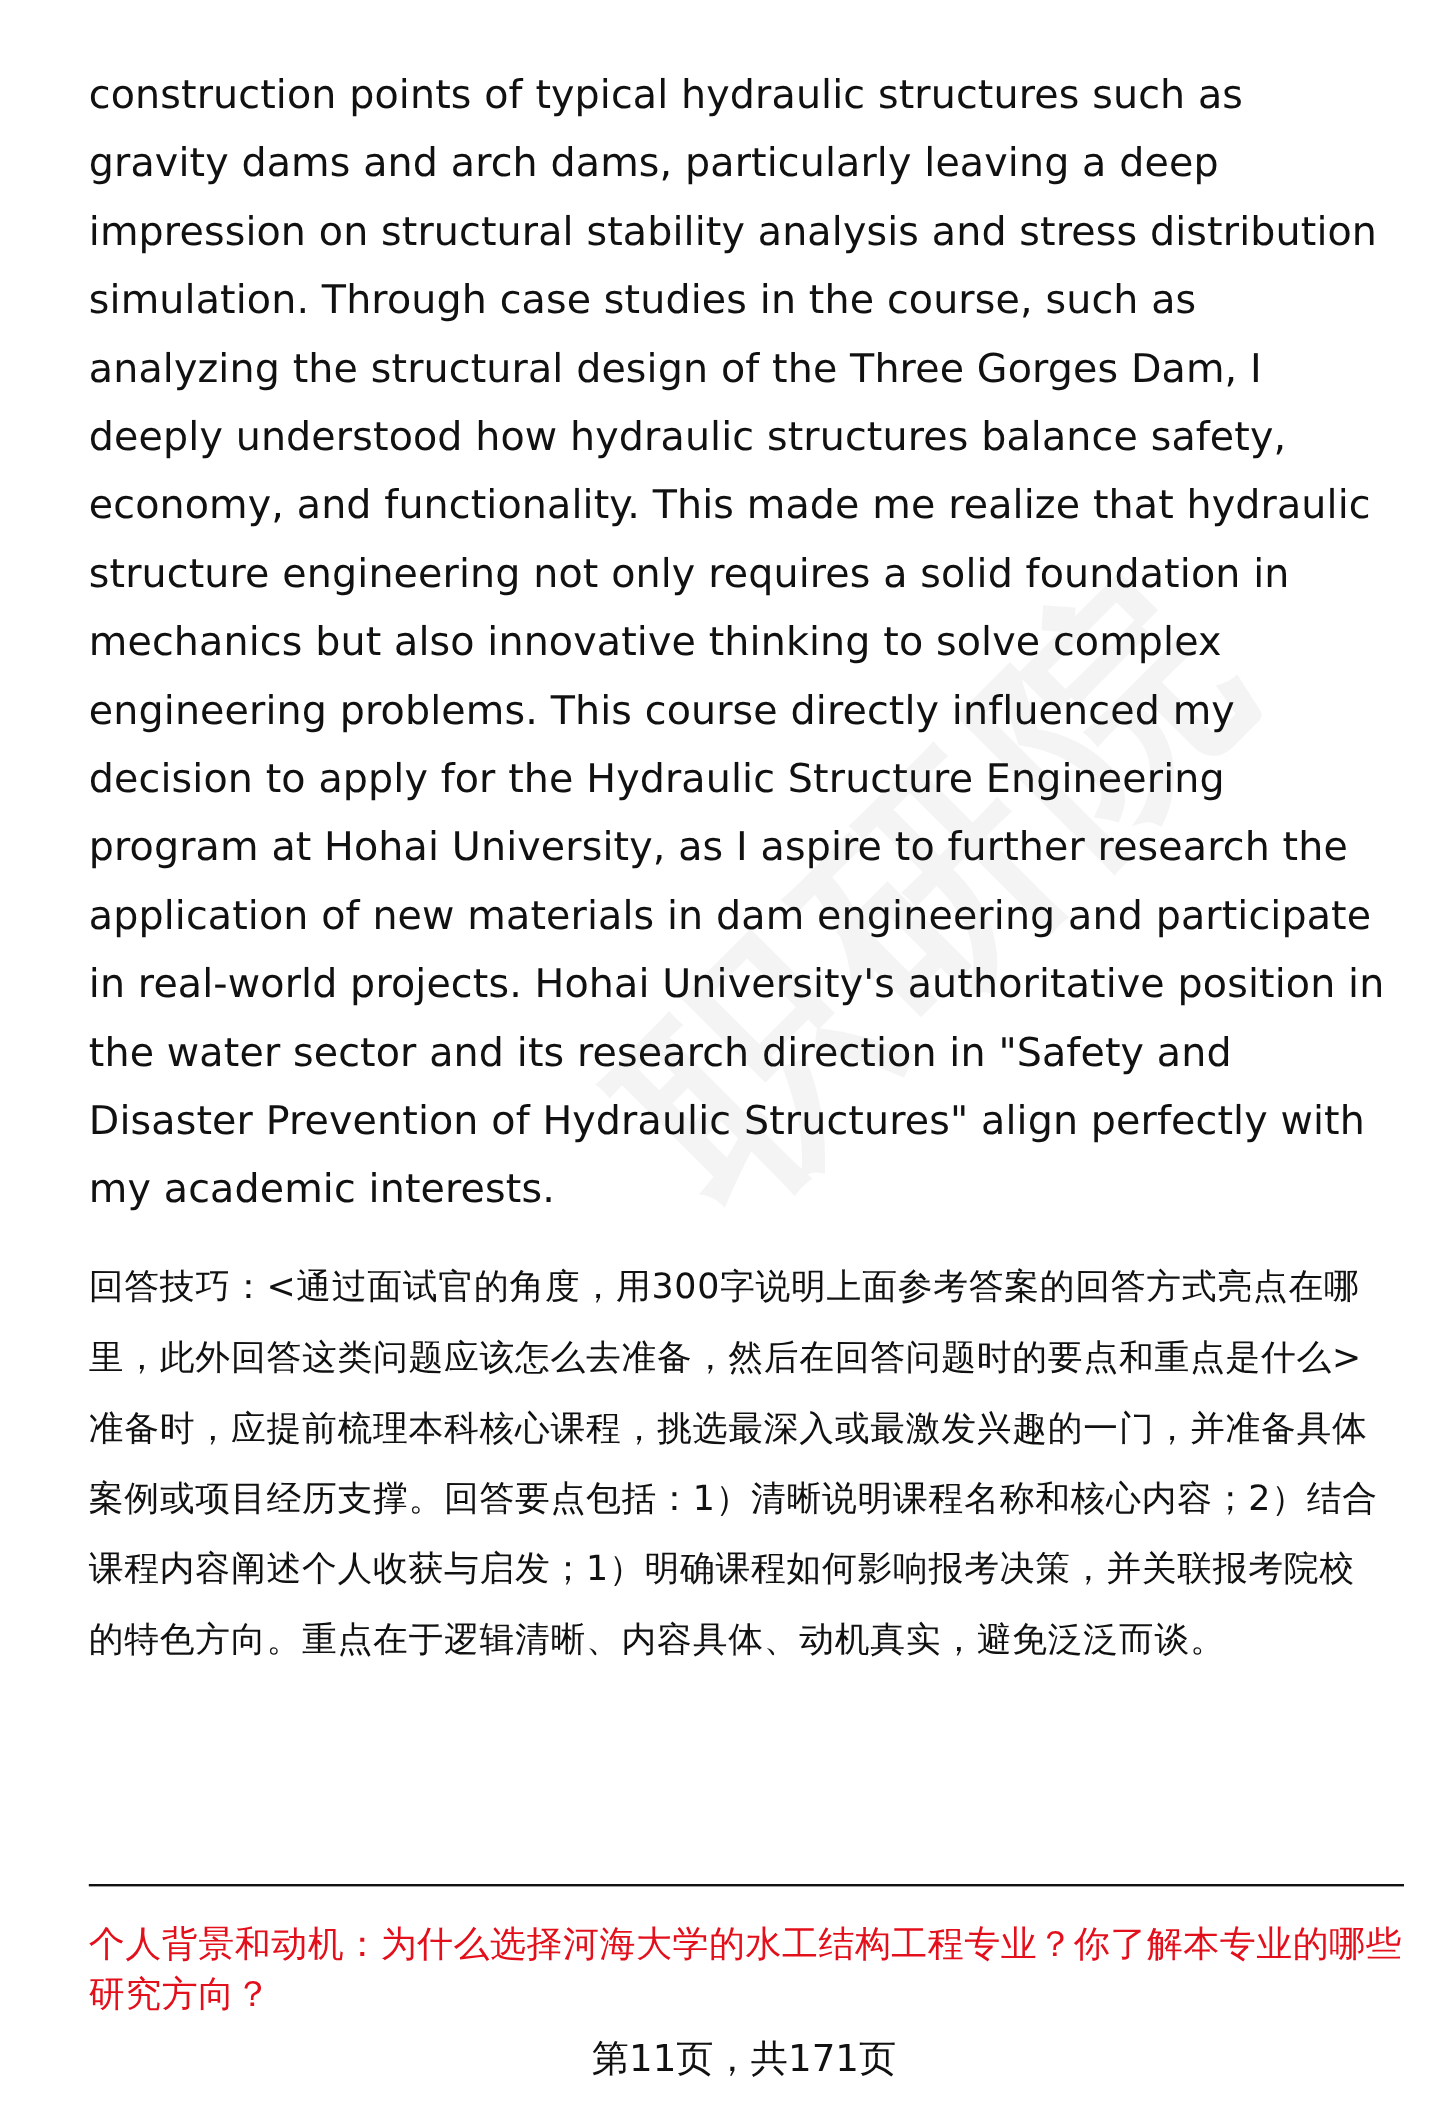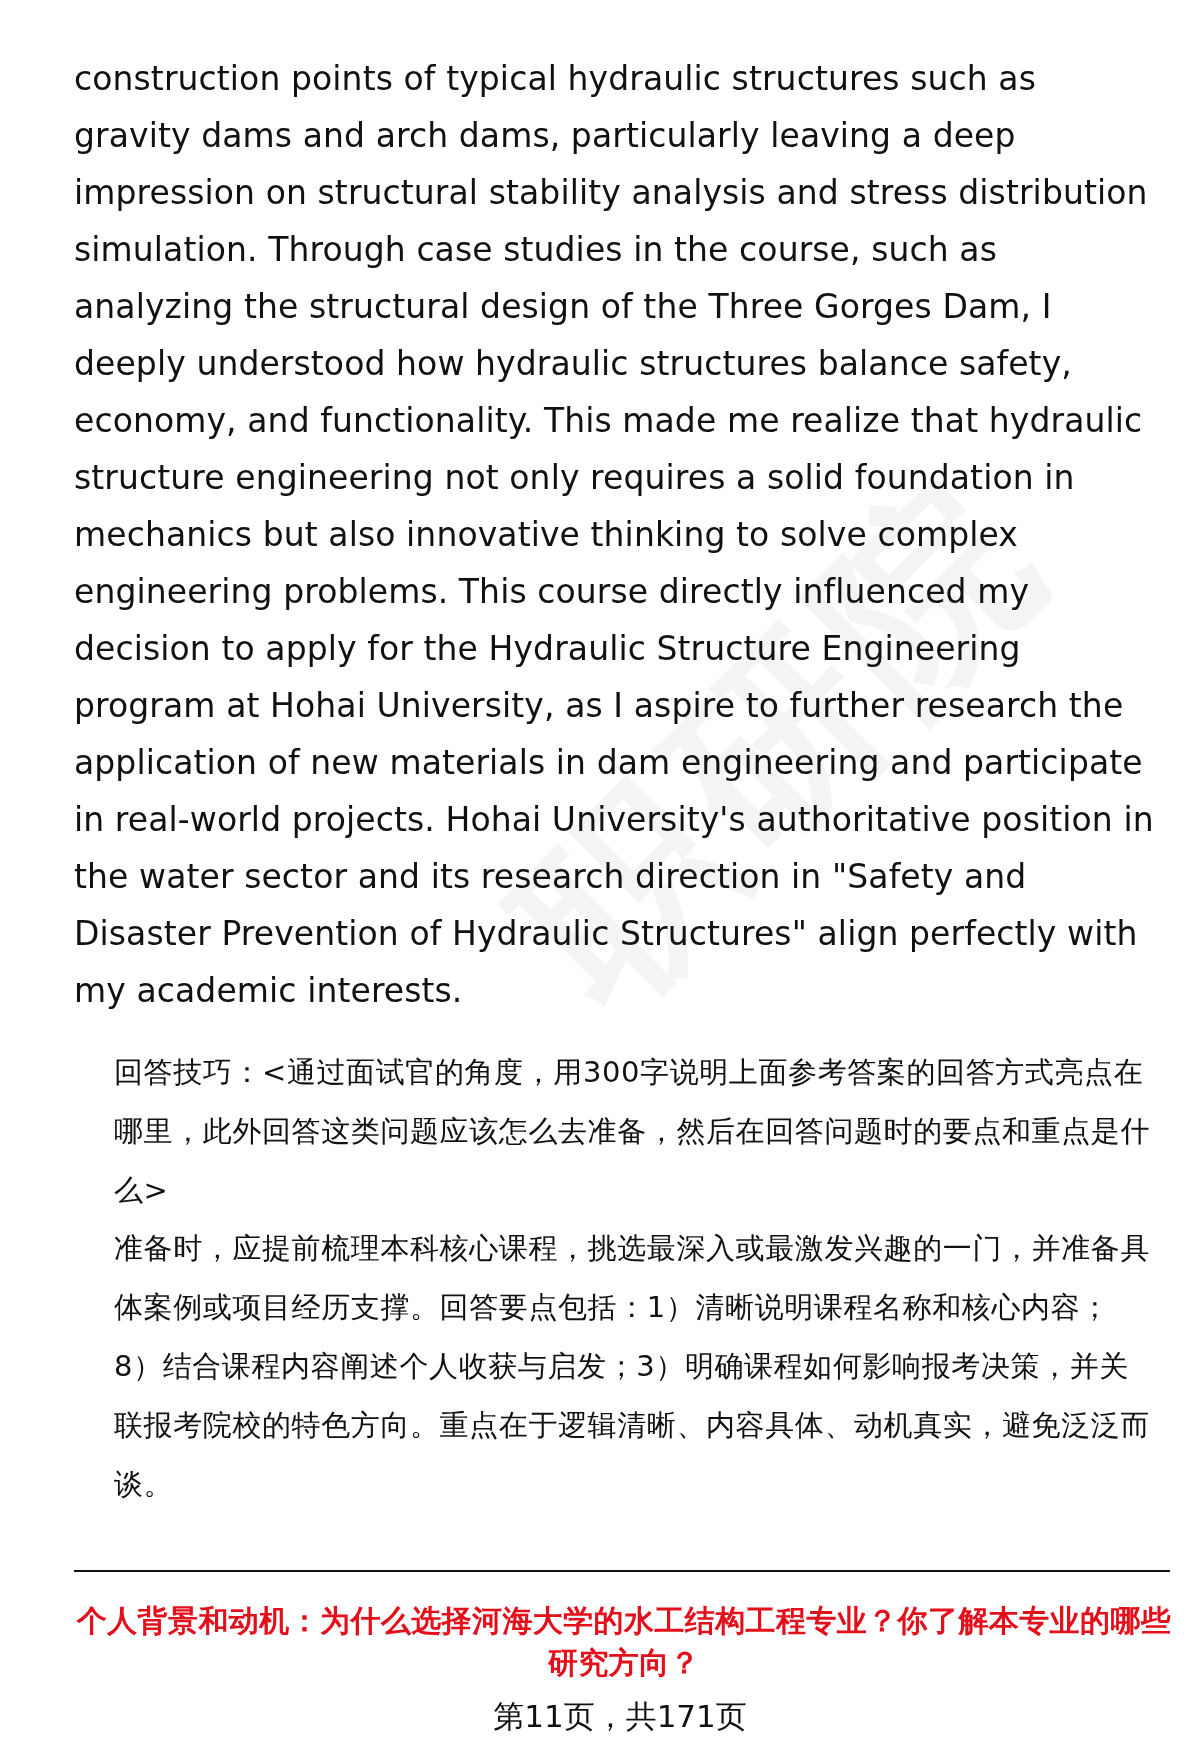--- a/index.html
+++ b/index.html
@@ -50,21 +50,20 @@
     }
     .en-para {
       margin: 0;
       font-size: 33px;
       line-height: 57px;
       letter-spacing: 0.1px;
       word-spacing: 0;
     }
     .zh-block {
       margin-top: 24px;
-      margin-left: 40px;
     }
     .zh-para {
       margin: 0;
       font-size: 29px;
       line-height: 58.8px;
       letter-spacing: 0.6px;
     }
     .divider {
       position: absolute;
       left: 74px;
@@ -74,26 +73,25 @@
       background: #111111;
       z-index: 1;
     }
     .question-heading {
       position: absolute;
       left: 74px;
       top: 1600px;
       width: 1100px;
       margin: 0;
       font-size: 30px;
-      font-weight: bold;
+      font-weight: normal;
       line-height: 42px;
       letter-spacing: 0.4px;
       color: #e3101c;
       z-index: 1;
-      text-align: center;
     }
     .page-footer {
       position: absolute;
       left: 0;
       top: 1694px;
       width: 1240px;
       text-align: center;
       font-size: 31px;
       line-height: 44px;
       color: #111111;
@@ -105,21 +103,21 @@
 
 <div class="page">
 
   <div class="watermark">职研院</div>
 
   <div class="content">
     <p class="en-para">construction points of typical hydraulic structures such as gravity dams and arch dams, particularly leaving a deep impression on structural stability analysis and stress distribution simulation. Through case studies in the course, such as analyzing the structural design of the Three Gorges Dam, I deeply understood how hydraulic structures balance safety, economy, and functionality. This made me realize that hydraulic structure engineering not only requires a solid foundation in mechanics but also innovative thinking to solve complex engineering problems. This course directly influenced my decision to apply for the Hydraulic Structure Engineering program at Hohai University, as I aspire to further research the application of new materials in dam engineering and participate in real-world projects. Hohai University's authoritative position in the water sector and its research direction in "Safety and Disaster Prevention of Hydraulic Structures" align perfectly with my academic interests.</p>
 
     <div class="zh-block">
       <p class="zh-para">回答技巧：&lt;通过面试官的角度，用300字说明上面参考答案的回答方式亮点在哪里，此外回答这类问题应该怎么去准备，然后在回答问题时的要点和重点是什么&gt;</p>
-      <p class="zh-para">准备时，应提前梳理本科核心课程，挑选最深入或最激发兴趣的一门，并准备具体案例或项目经历支撑。回答要点包括：1）清晰说明课程名称和核心内容；8）结合课程内容阐述个人收获与启发；3）明确课程如何影响报考决策，并关联报考院校的特色方向。重点在于逻辑清晰、内容具体、动机真实，避免泛泛而谈。</p>
+      <p class="zh-para">准备时，应提前梳理本科核心课程，挑选最深入或最激发兴趣的一门，并准备具体案例或项目经历支撑。回答要点包括：1）清晰说明课程名称和核心内容；2）结合课程内容阐述个人收获与启发；1）明确课程如何影响报考决策，并关联报考院校的特色方向。重点在于逻辑清晰、内容具体、动机真实，避免泛泛而谈。</p>
     </div>
   </div>
 
   <div class="divider"></div>
 
   <h2 class="question-heading" style="color: rgb(227, 16, 28);">个人背景和动机：为什么选择河海大学的水工结构工程专业？你了解本专业的哪些研究方向？</h2>
 
   <div class="page-footer">第11页，共171页</div>
 </div>
 

